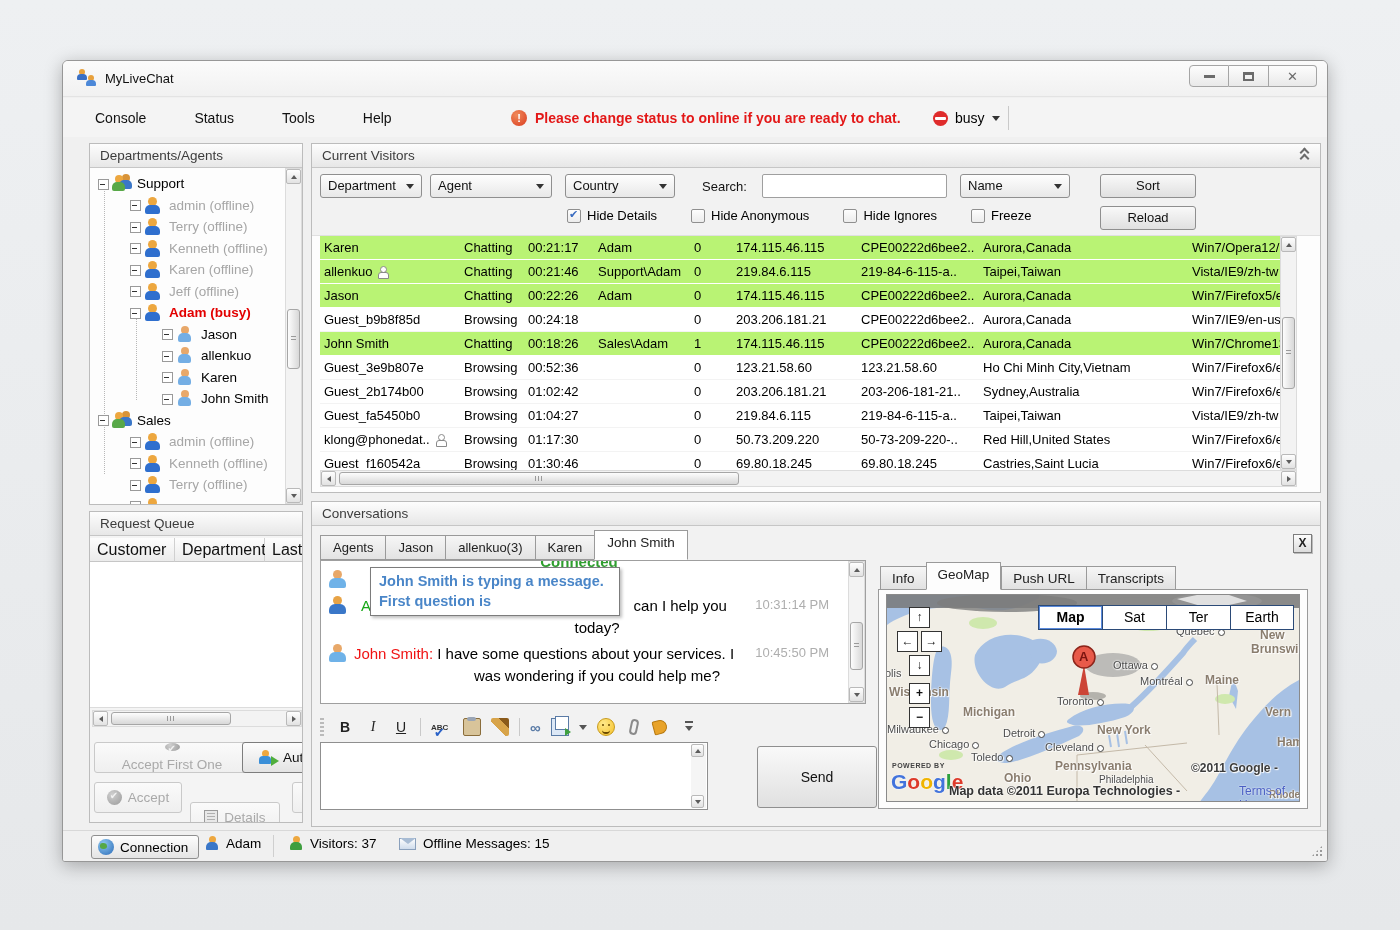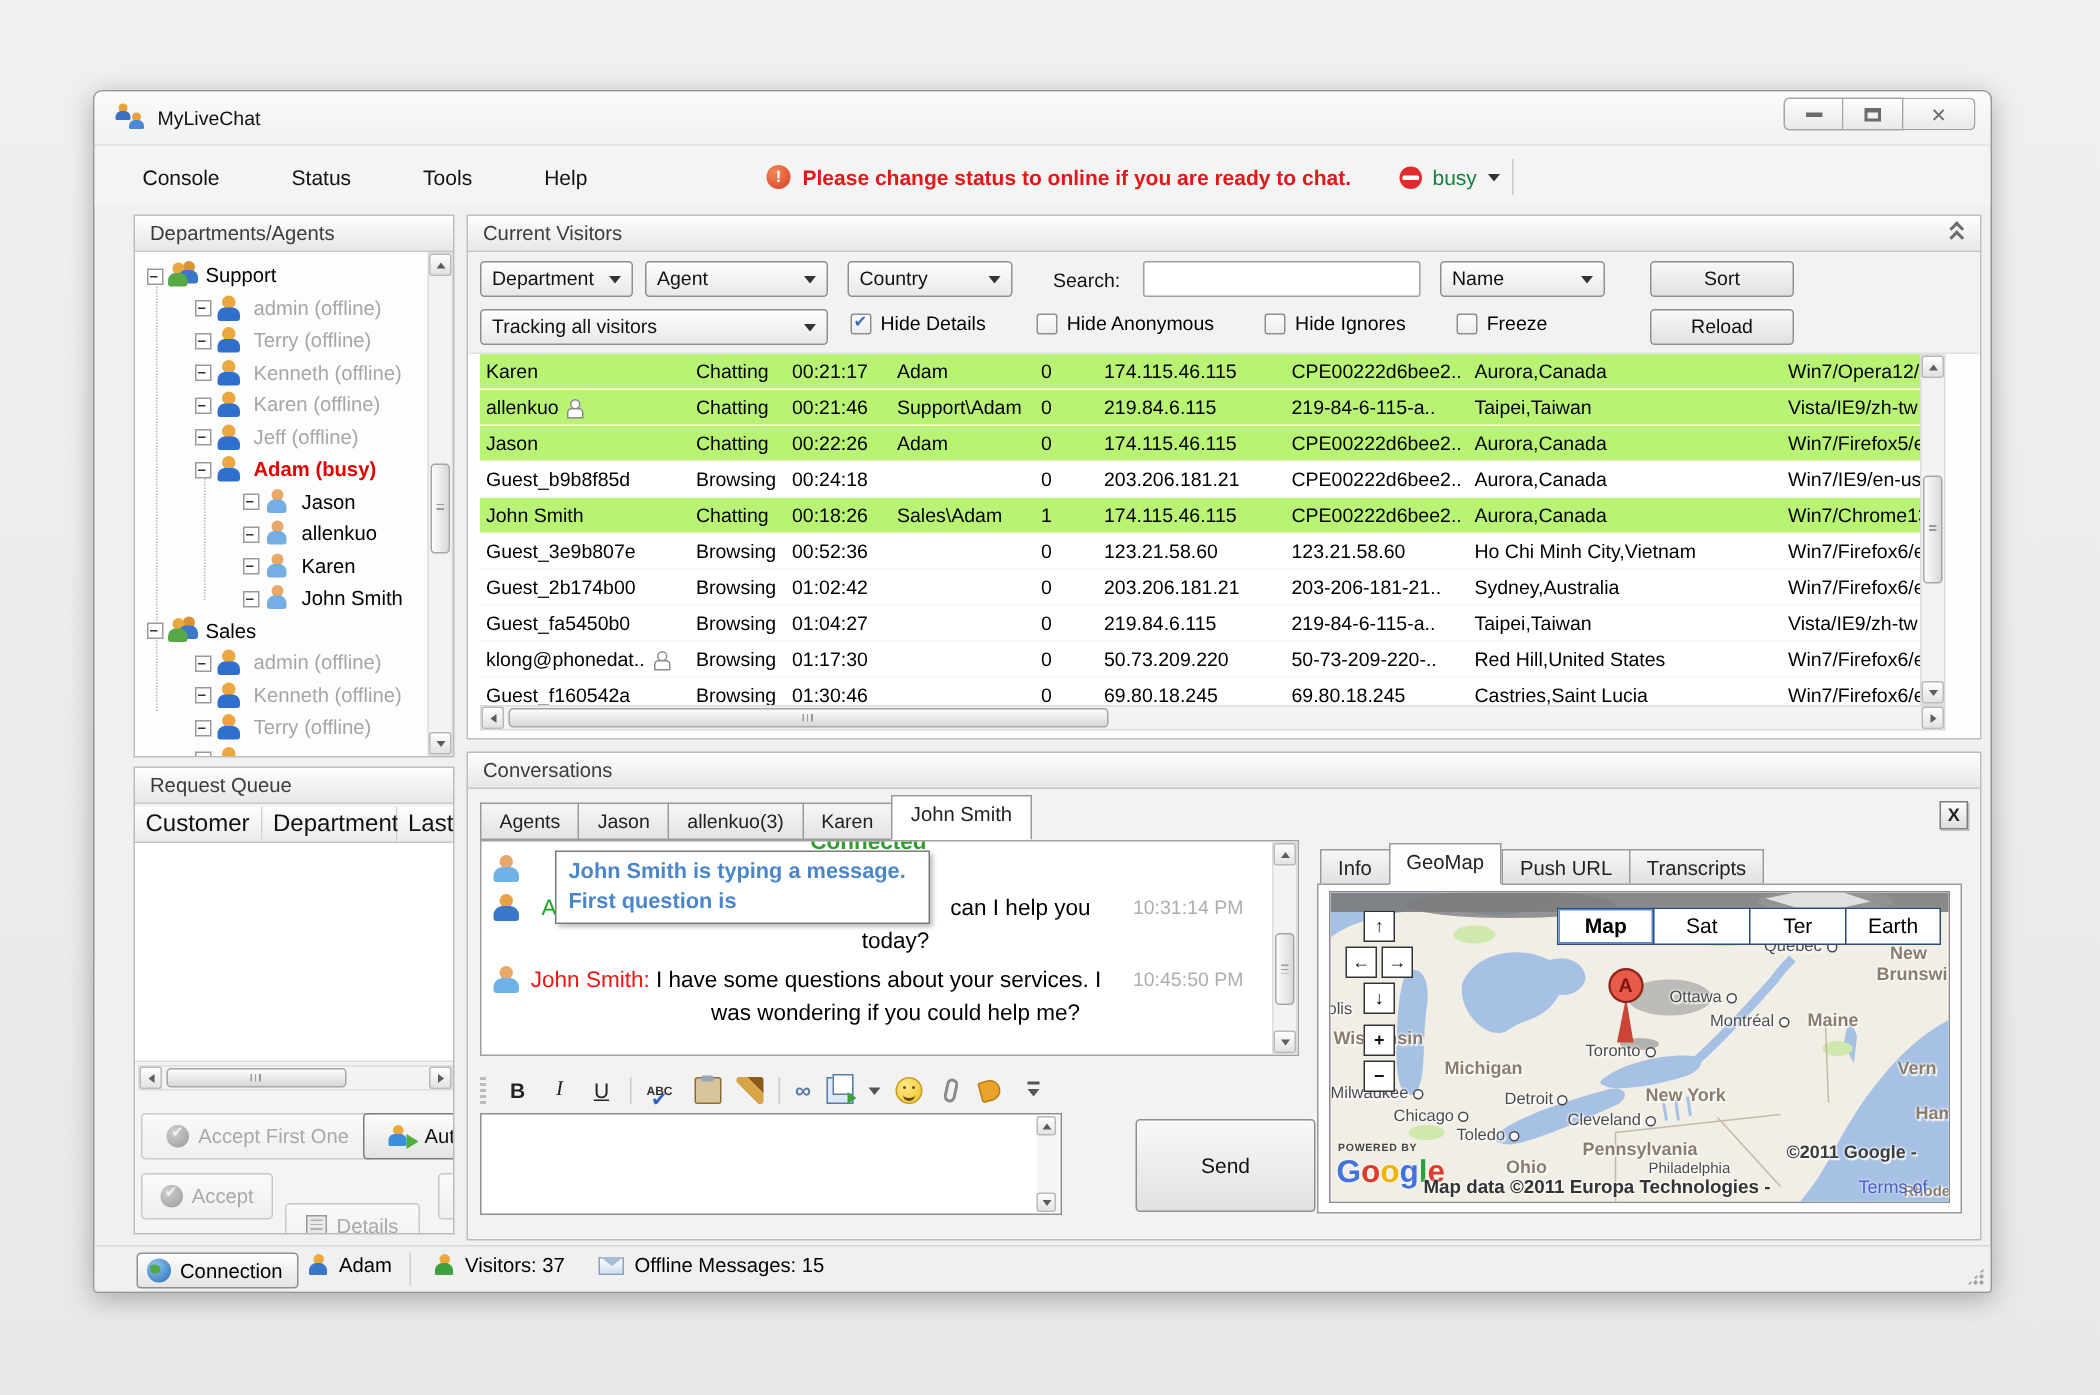--- a/index.html
+++ b/index.html
@@ -35,21 +35,21 @@
   .menubar { position:absolute; left:0; top:37px; width:100%; height:39px; background:#f4f4f4; }
   .menu-items { position:absolute; left:26px; top:0; height:100%; display:flex; align-items:center; gap:36px; }
   .menu-item { font-size:14px; color:#111; padding:4px 6px; cursor:default; }
   .warn { position:absolute; left:448px; top:0; height:100%; display:flex; align-items:center; gap:8px; }
   .warn-icon { width:16px; height:16px; border-radius:50%; background:radial-gradient(circle at 35% 30%,#f08a5a,#da3b1f); color:#fff;
     font-size:11px; font-weight:bold; text-align:center; line-height:16px; }
   .warn-text { color:#e31717; font-weight:bold; font-size:14px; }
   .status-drop { position:absolute; left:862px; top:7px; height:26px; display:flex; align-items:center; gap:7px; padding:0 8px; }
   .busy-icon { width:15px; height:15px; border-radius:50%; background:#df2b2b; position:relative; }
   .busy-icon::after { content:""; position:absolute; left:2px; top:6px; width:11px; height:3px; background:#fff; border-radius:1px; }
-  .status-label { font-size:14px; color:#15803d; }
+  .status-label { font-size:14px; color:#000000; }
   .caret { width:0; height:0; border-left:4px solid transparent; border-right:4px solid transparent; border-top:5px solid #333; }
   .menu-sep { position:absolute; left:945px; top:8px; width:1px; height:24px; background:#c9c9c9; }
 
   
   .panel { position:absolute; background:#fdfdfd; border:1px solid #bcbcbc; overflow:hidden; }
   .panel-head { height:24px; background:linear-gradient(#fdfdfd,#e7e7e7); border-bottom:1px solid #c6c6c6;
     font-size:13.5px; color:#3c3c3c; line-height:23px; padding-left:10px; position:relative; }
   .collapse { position:absolute; right:8px; top:3px; width:14px; height:16px; }
   .collapse i { position:absolute; left:3px; width:7px; height:7px; border-top:2px solid #6b6b6b; border-left:2px solid #6b6b6b; transform:rotate(45deg); }
   .collapse i.c1 { top:2px; } .collapse i.c2 { top:8px; }
@@ -401,21 +401,20 @@
         </span>
     </div>
     <div class="vtoolbar">
       <div class="combo" style="left:8px;top:6px;width:102px;"><span>Department</span><span class="caret"></span></div>
       <div class="combo" style="left:118px;top:6px;width:122px;"><span>Agent</span><span class="caret"></span></div>
       <div class="combo" style="left:253px;top:6px;width:110px;"><span>Country</span><span class="caret"></span></div>
       <div class="lbl" style="left:390px;top:11px;">Search:</div>
       <div class="tbox" style="left:450px;top:6px;width:185px;height:24px;"></div>
       <div class="combo" style="left:648px;top:6px;width:110px;"><span>Name</span><span class="caret"></span></div>
       <div class="btn" style="left:768px;top:6px;width:96px;height:24px;line-height:22px;">Sort</div>
-      <div class="combo" style="left:8px;top:38px;width:232px;"><span>Tracking all visitors</span><span class="caret"></span></div>
       <div style="position:absolute;left:255px;top:40px;width:500px;height:20px;">
         <div style="display:flex;gap:34px;">
 
             <label class="cb checked" style="position:relative;">
               <span class="box"></span>
               <span>Hide Details</span>
             </label>
 
             <label class="cb unchecked" style="position:relative;">
               <span class="box"></span>
@@ -610,21 +609,21 @@
     <div class="q-list"></div>
     <div class="sb-h" style="left:2px;top:198px;width:210px;">
       <span class="sb-btn lf">
           <i class="tri-l"></i>
         </span>
       <span class="sb-btn rt">
           <i class="tri-r"></i>
         </span>
       <span class="thumb-h grip-h" style="left:18px;width:120px;"></span>
     </div>
-    <div class="q-btn disabled" style="left:4px;top:230px;width:156px;">
+    <div class="q-btn disabled" style="left:4px;top:230px;width:156px;flex-direction:column;">
       <span class="chk-ico"></span>
       <span>Accept First One</span>
     </div>
     <div class="q-btn enabled" style="left:152px;top:230px;width:130px;">
       <span class="auto-ico">
           <span class="arrow"></span>
         </span>
       <span>Auto Accept</span>
     </div>
     <div class="q-btn disabled" style="left:4px;top:270px;width:88px;">

